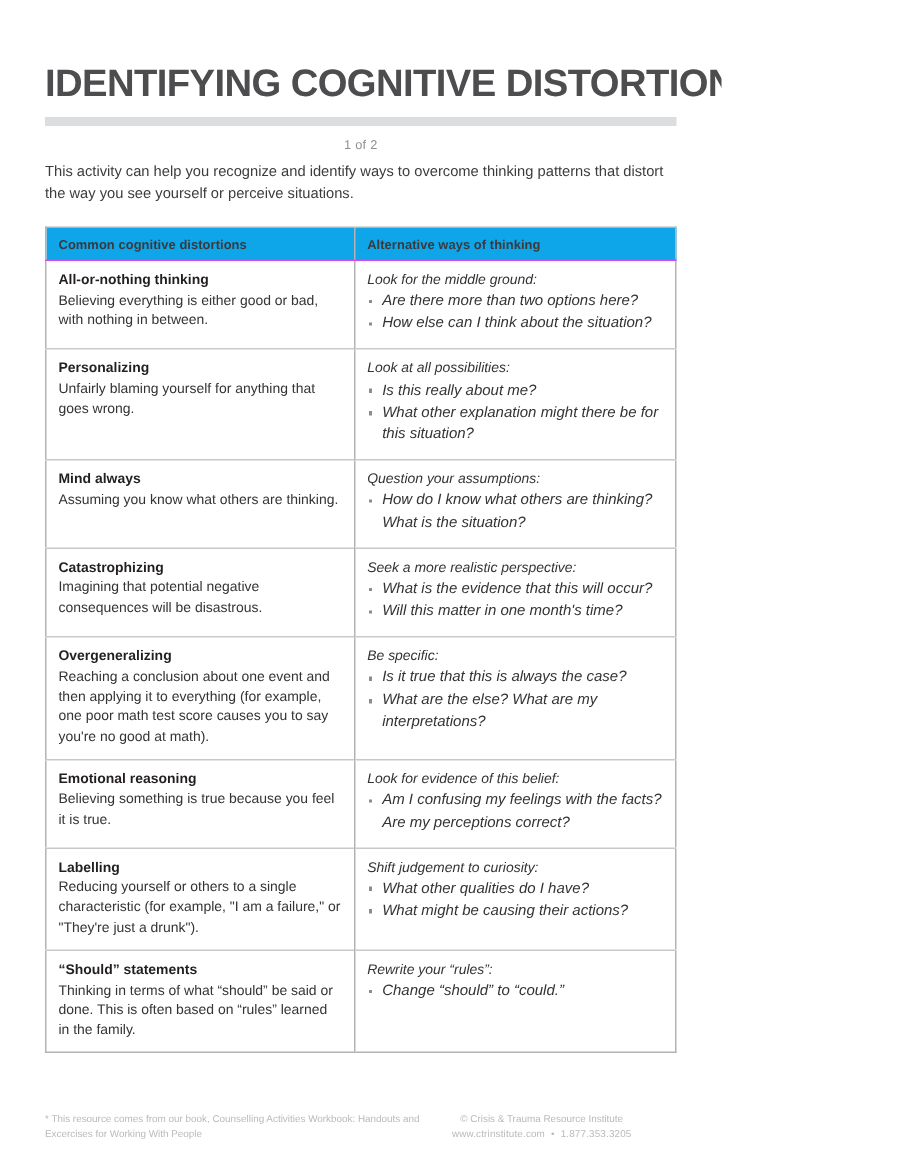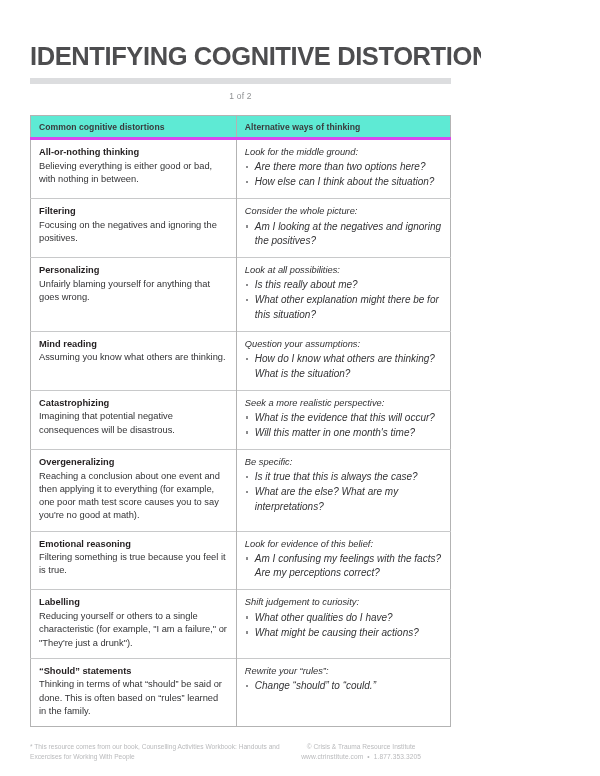--- a/index.html
+++ b/index.html
@@ -67,22 +67,22 @@
     margin-top: 14px;
     width: 100%;
     border: 1px solid #b3b3b3;
     border-collapse: collapse;
     table-layout: fixed;
   }
   .chart col.c1 { width: 49%; }
   .chart col.c2 { width: 51%; }
 
   .chart thead th {
-    background: #5eead4;
-    border-bottom: 3px solid #d946ef;
+    background: #0ea5e9;
+    border-bottom: 1px solid #d946ef;
     border-right: 1px solid #b3b3b3;
     text-align: left;
     font-size: 8.6px;
     font-weight: bold;
     color: #3a3a3c;
     padding: 6px 8px 5px 8px;
     letter-spacing: 0.05px;
   }
   .chart thead th:last-child { border-right: none; }
 
@@ -154,20 +154,21 @@
 <body>
 
 <div id="page">
 
   <h1 class="title">IDENTIFYING COGNITIVE DISTORTIONS</h1>
   <div class="title-rule"></div>
 
   <div class="page-indicator">1 of 2</div>
 
   <div class="section purpose">
+    <div class="section-body">This activity can help you recognize and identify ways to overcome thinking patterns that distort the way you see yourself or perceive situations.</div>
   </div>
 
 
   <table class="chart">
     <colgroup>
         <col class="c1">
         <col class="c2">
       </colgroup>
     <thead>
       <tr>
@@ -184,46 +185,34 @@
           <td>
             <div class="alt-lead">Look for the middle ground:</div>
             <ul class="alt-list">
               <li>Are there more than two options here?</li>
               <li>How else can I think about the situation?</li>
             </ul>
           </td>
         </tr>
         <tr>
           <td>
-            <div class="dist-name">Filtering</div>
-            <div class="dist-desc">Focusing on the negatives and ignoring the positives.</div>
-          </td>
-          <td>
-            <div class="alt-lead">Consider the whole picture:</div>
-            <ul class="alt-list">
-              <li>Am I looking at the negatives and ignoring the positives?</li>
-            </ul>
-          </td>
-        </tr>
-        <tr>
-          <td>
             <div class="dist-name">Personalizing</div>
             <div class="dist-desc">Unfairly blaming yourself for anything that goes wrong.</div>
           </td>
           <td>
             <div class="alt-lead">Look at all possibilities:</div>
             <ul class="alt-list">
               <li>Is this really about me?</li>
               <li>What other explanation might there be for this situation?</li>
             </ul>
           </td>
         </tr>
         <tr>
           <td>
-            <div class="dist-name">Mind reading</div>
+            <div class="dist-name">Mind always</div>
             <div class="dist-desc">Assuming you know what others are thinking.</div>
           </td>
           <td>
             <div class="alt-lead">Question your assumptions:</div>
             <ul class="alt-list">
               <li>How do I know what others are thinking? What is the situation?</li>
             </ul>
           </td>
         </tr>
         <tr>
@@ -248,21 +237,21 @@
             <div class="alt-lead">Be specific:</div>
             <ul class="alt-list">
               <li>Is it true that this is always the case?</li>
               <li>What are the else? What are my interpretations?</li>
             </ul>
           </td>
         </tr>
         <tr>
           <td>
             <div class="dist-name">Emotional reasoning</div>
-            <div class="dist-desc">Filtering something is true because you feel it is true.</div>
+            <div class="dist-desc">Believing something is true because you feel it is true.</div>
           </td>
           <td>
             <div class="alt-lead">Look for evidence of this belief:</div>
             <ul class="alt-list">
               <li>Am I confusing my feelings with the facts? Are my perceptions correct?</li>
             </ul>
           </td>
         </tr>
         <tr>
           <td>

